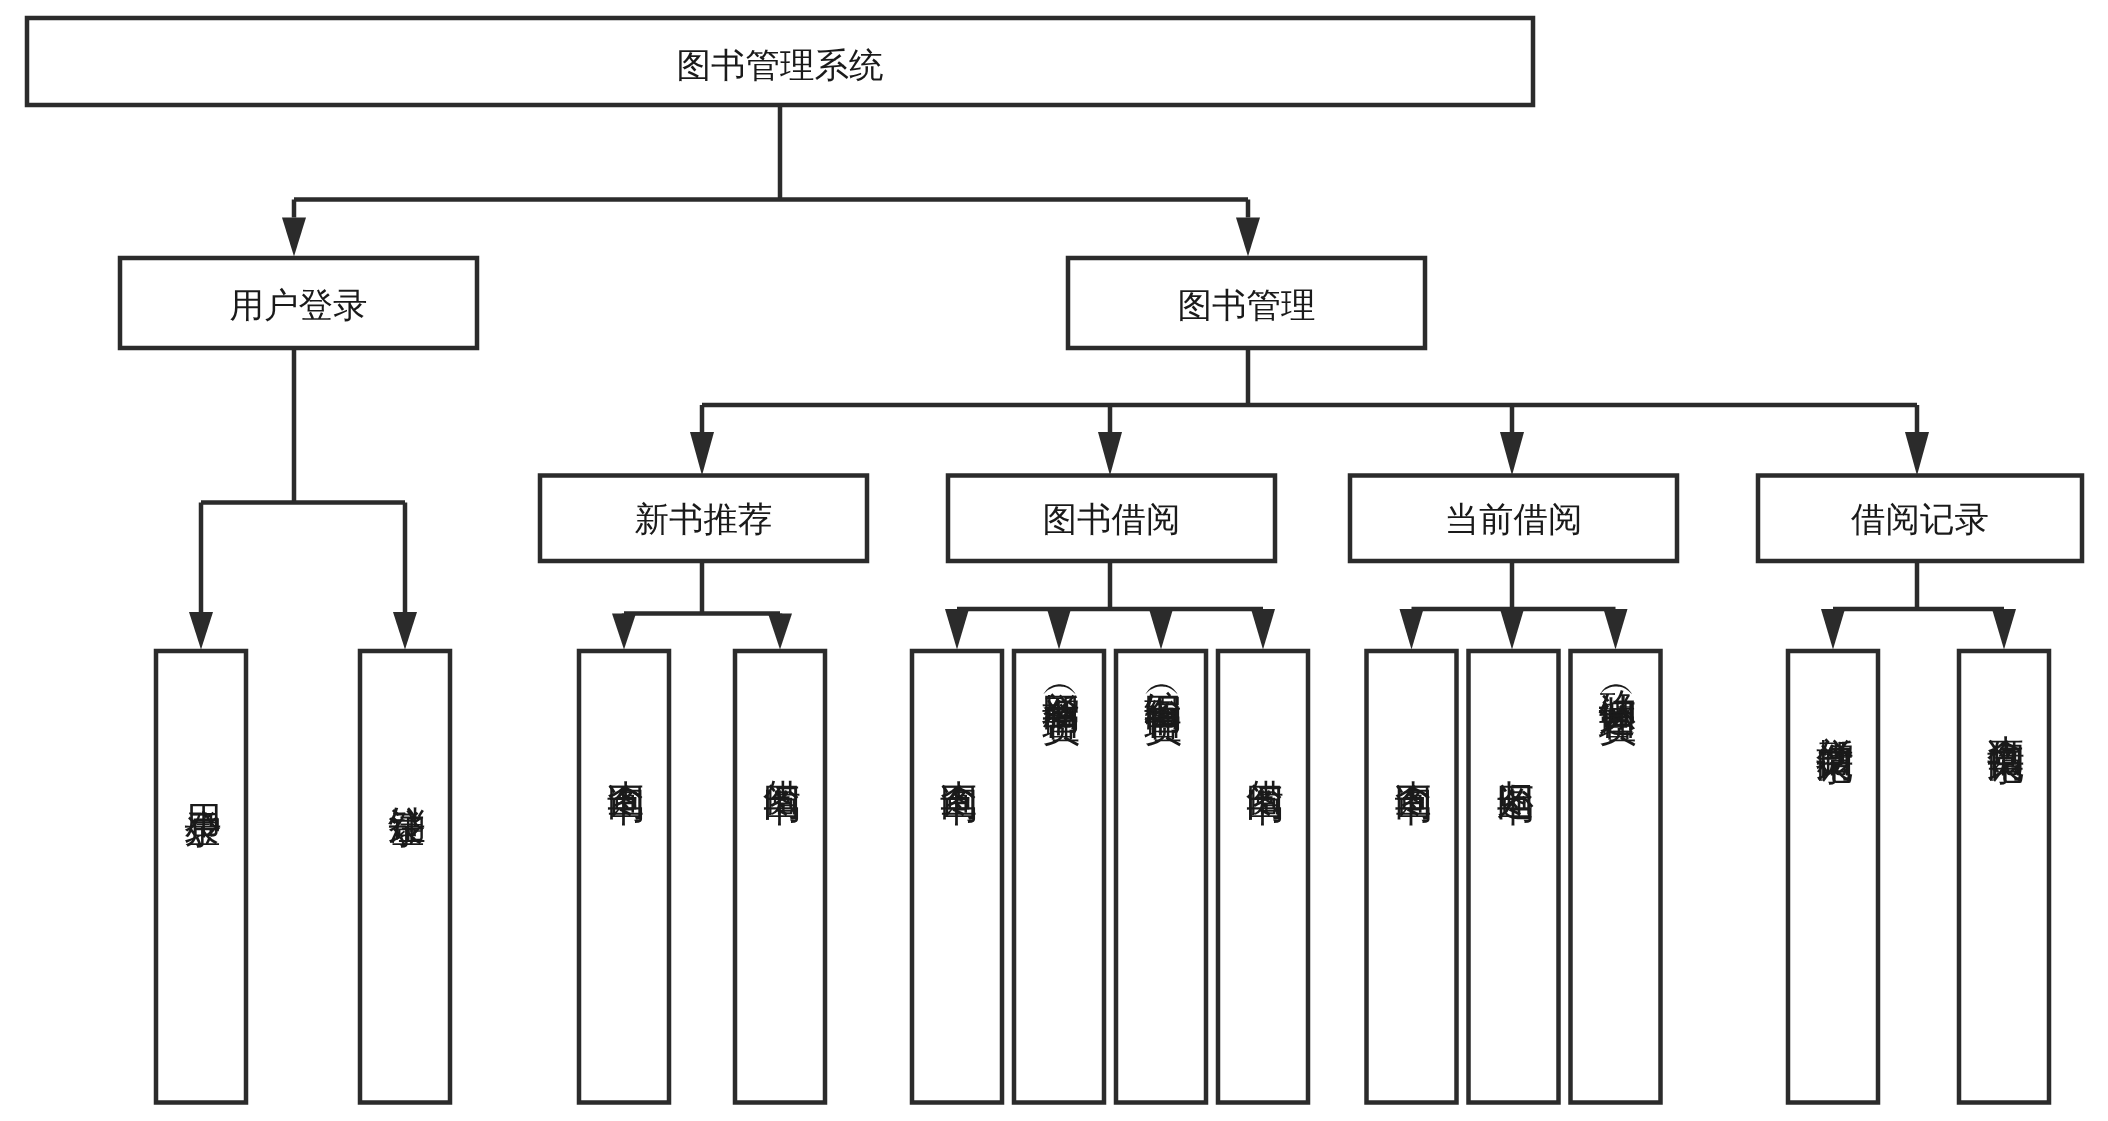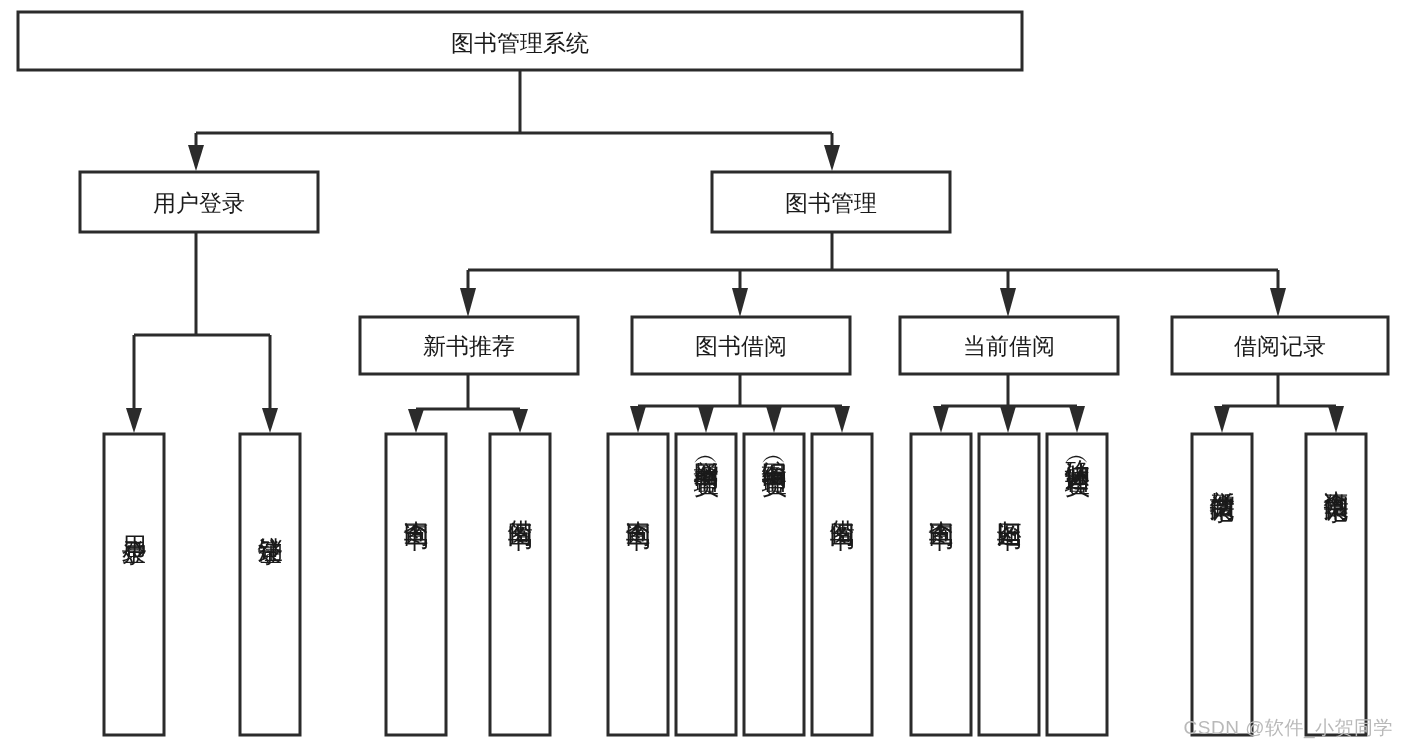--- a/index.html
+++ b/index.html
@@ -252,14 +252,13 @@
   </div>
 
   <div class="leaf-label-wrap" style="left:1192px; top:434px; width:60px; height:301px;">
     <span class="leaf-label" style="margin-top:36px;">新增借阅记录</span>
   </div>
 
   <div class="leaf-label-wrap" style="left:1306px; top:434px; width:60px; height:301px;">
     <span class="leaf-label" style="margin-top:36px;">查询借阅记录</span>
   </div>
 
-  <div id="watermark">CSDN @软件_小贺同学</div>
 </div>
 
 </body></html>

